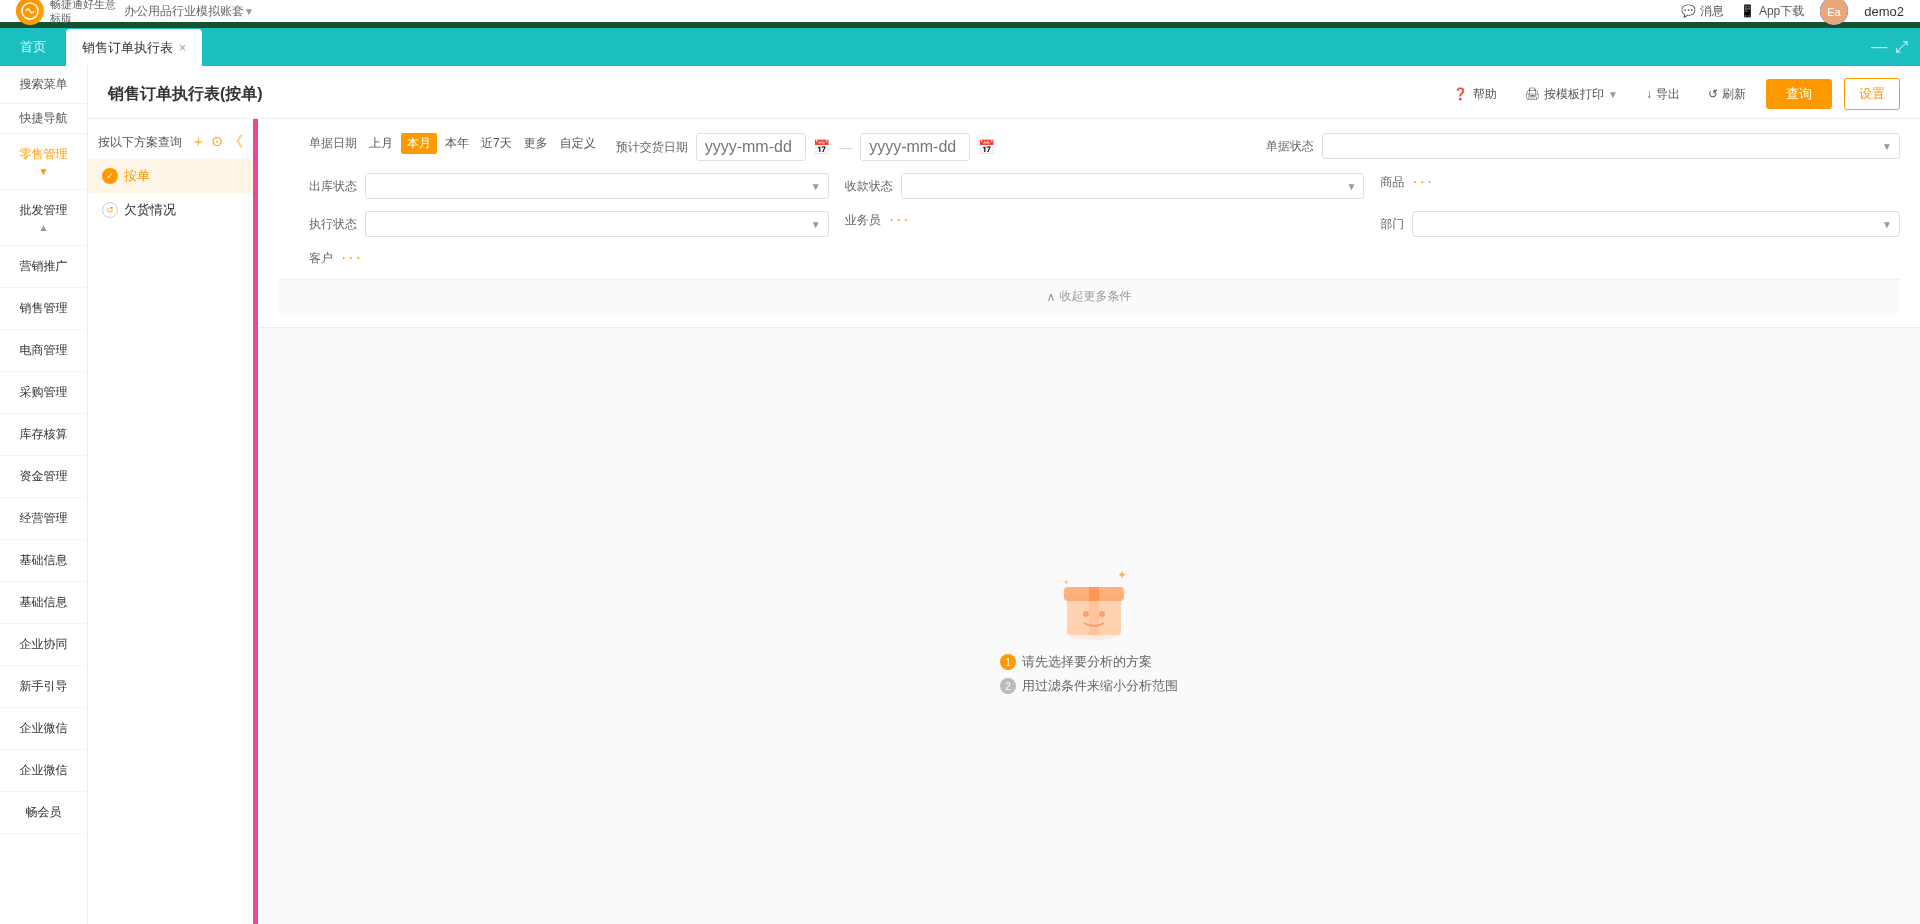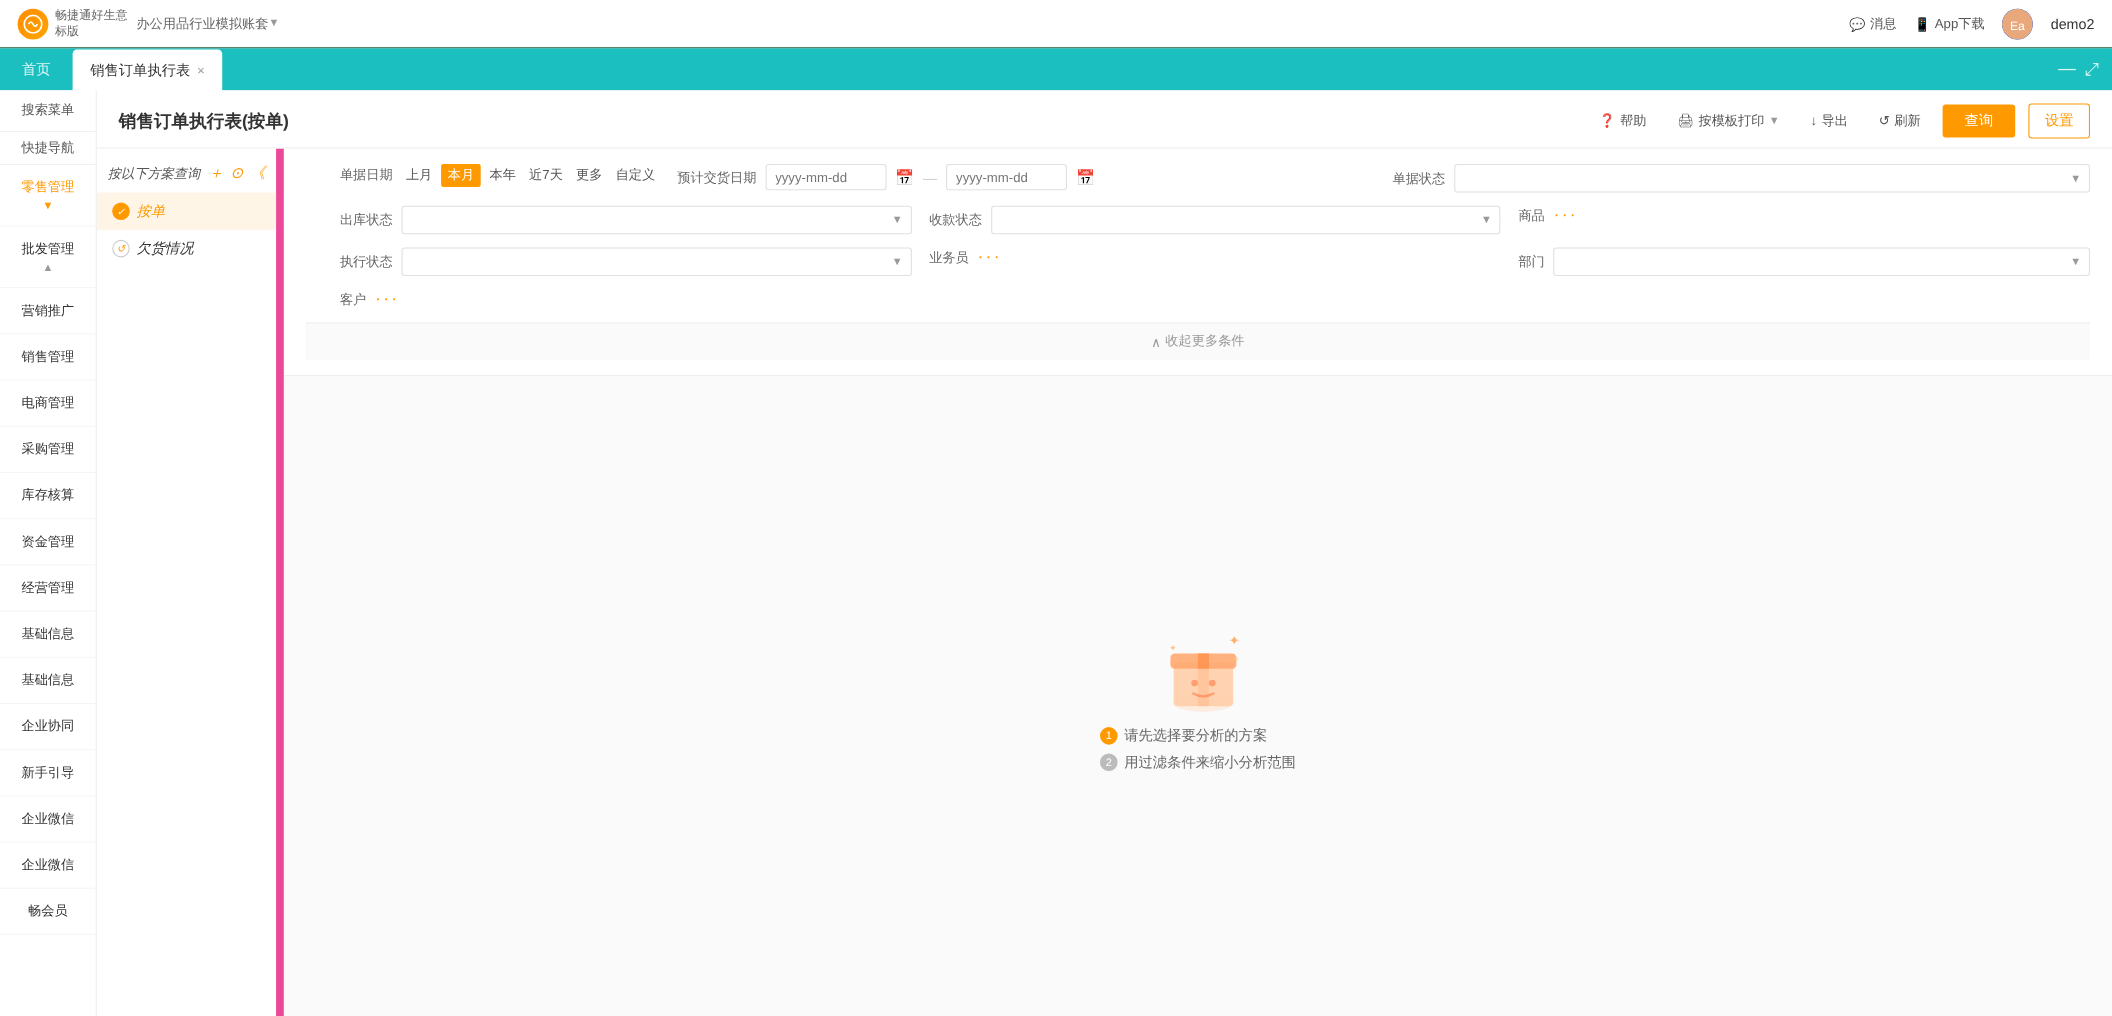--- a/index.html
+++ b/index.html
@@ -1,26 +1,26 @@
 <!DOCTYPE html>
 <html><head>
   <meta charset="utf-8">
   <style>
     * { box-sizing: border-box; margin: 0; padding: 0; font-family: 'Microsoft YaHei', Arial, sans-serif; }
     body { background: #f5f5f5; display: flex; flex-direction: column; height: 924px; overflow: hidden; font-size: 13px; }
 
     
     .top-header {
       background: #fff;
-      height: 44px;
+      height: 28px;
       display: flex;
       align-items: center;
       justify-content: space-between;
       padding: 0 16px;
-      border-bottom: 1px solid #14532d;
+      border-bottom: 6px solid #14532d;
       flex-shrink: 0;
     }
     .top-header-left { display: flex; align-items: center; gap: 8px; }
     .logo-area { display: flex; align-items: center; gap: 6px; }
     .logo-icon { width: 28px; height: 28px; background: linear-gradient(135deg, #ff8c00, #ffa500); border-radius: 50%; display: flex; align-items: center; justify-content: center; color: white; font-size: 10px; font-weight: bold; }
     .logo-text { font-size: 11px; color: #666; line-height: 1.3; }
     .breadcrumb-area { display: flex; align-items: center; gap: 0; color: #666; font-size: 12px; }
     .breadcrumb-dropdown { color: #999; cursor: pointer; font-size: 10px; }
     .top-header-right { display: flex; align-items: center; gap: 16px; }
     .header-action { display: flex; align-items: center; gap: 4px; color: #555; font-size: 12px; cursor: pointer; }
@@ -137,25 +137,24 @@
       border-radius: 3px;
       font-size: 13px;
       cursor: pointer;
     }
 
     
     .panel-layout { display: flex; flex: 1; overflow: hidden; }
     .left-panel {
       width: 170px;
       background: #fff;
-      border-right: 7px solid #ec4899;
+      border-right: 5px solid #ec4899;
       padding: 10px 0;
       flex-shrink: 0;
       overflow-y: auto;
-      font-style: italic;
     }
     .left-panel-header {
       display: flex;
       align-items: center;
       justify-content: space-between;
       padding: 4px 10px 8px;
       font-size: 12px;
       color: #666;
     }
     .left-panel-header-text { color: #555; font-size: 12px; }
@@ -186,21 +185,21 @@
     .filter-row { display: flex; align-items: flex-start; gap: 16px; margin-bottom: 12px; margin-left: 31px; }
     .filter-row:last-child { margin-bottom: 0; }
     .filter-label { font-size: 12px; color: #666; white-space: nowrap; min-width: fit-content; }
     .filter-date-tabs { display: flex; align-items: center; gap: 4px; }
     .date-tab { font-size: 12px; color: #555; cursor: pointer; padding: 2px 4px; }
     .date-tab.active { background: #f90; color: white; border-radius: 2px; padding: 2px 6px; }
     .date-input {
       border: 1px solid #e0e0e0;
       border-radius: 3px;
       padding: 4px 8px;
-      font-size: 12px;
+      font-size: 16px;
       color: #999;
       width: 110px;
       outline: none;
     }
     .date-separator { color: #ccc; }
     .calendar-icon { color: #f90; font-size: 14px; cursor: pointer; }
     .filter-select {
       border: 1px solid #e0e0e0;
       border-radius: 3px;
       padding: 4px 24px 4px 8px;

